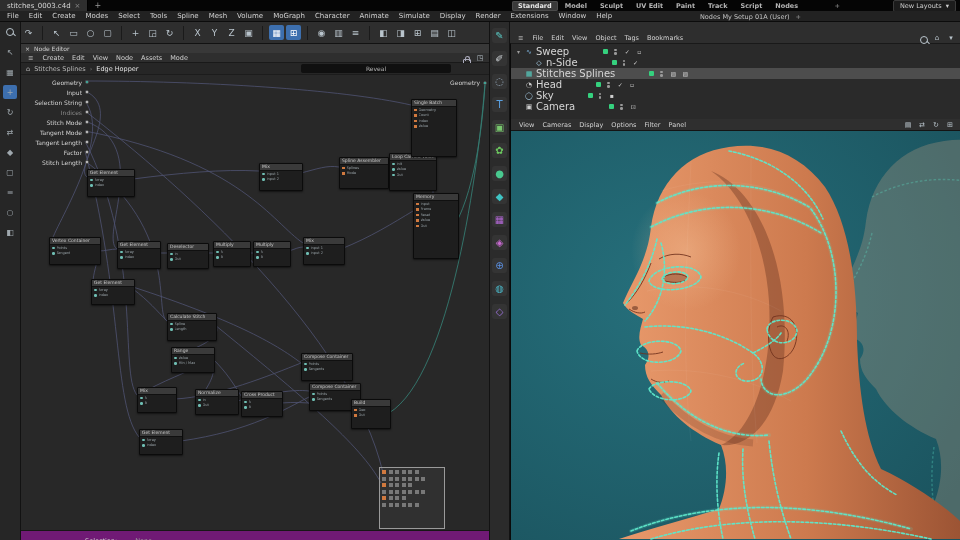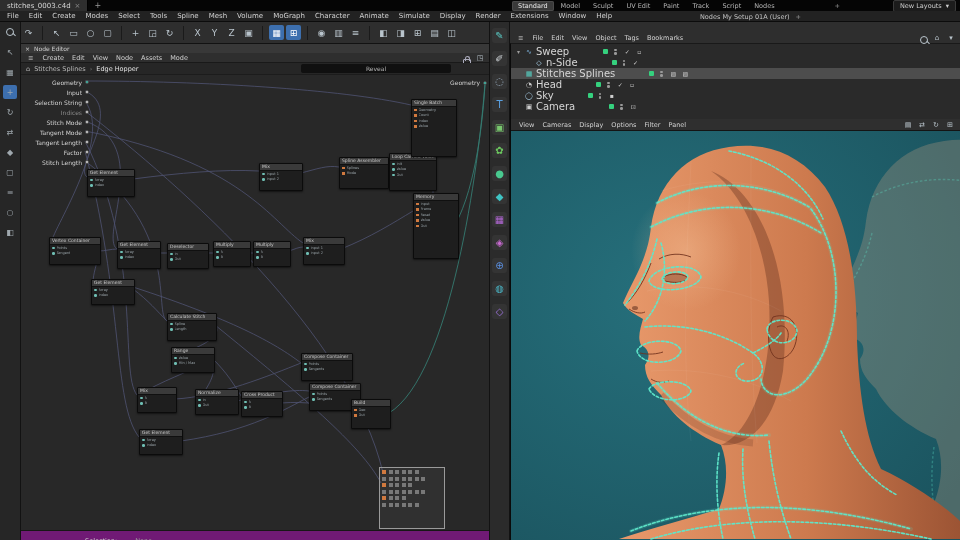--- a/index.html
+++ b/index.html
@@ -5,21 +5,21 @@
   html,body{margin:0;padding:0;background:#0a0a0a;}
   body{width:960px;height:540px;position:relative;overflow:hidden;
        font-family:"DejaVu Sans","Liberation Sans",sans-serif;color:#c8c8c8;
        -webkit-font-smoothing:antialiased;}
   .abs{position:absolute;}
   
   #titlebar{left:0;top:0;width:960px;height:11px;background:#050505;display:flex;align-items:stretch;}
   .doc-tab{display:flex;align-items:center;gap:4px;background:#2e2e2e;padding:4px 7px;font-size:7px;color:#d6d6d6;border-right:1px solid #000;}
   .doc-tab .x{color:#8a8a8a;font-size:7px;}
   .newtab{display:flex;align-items:center;padding:0 6px;font-size:8px;color:#9a9a9a;}
-  #layout-tabs{position:absolute;left:512px;top:0;height:11px;display:flex;align-items:center;gap:1px;font-size:6.5px;color:#b5b5b5;}
+  #layout-tabs{position:absolute;left:512px;top:0;height:11px;display:flex;align-items:center;gap:1px;font-size:6.5px;color:#b5b5b5;font-weight:bold;}
   .ltab{padding:1px 6px;border-radius:2px;}
   .ltab.active{background:#3a3a3a;color:#e8e8e8;box-shadow:inset 0 0 0 1px #4a4a4a;}
   #layout-right{position:absolute;right:4px;top:0;height:11px;display:flex;align-items:center;gap:5px;font-size:6.5px;}
   .pill{background:#1c1c1c;border:1px solid #3a3a3a;border-radius:2px;padding:1px 6px;color:#cfcfcf;display:flex;gap:4px;align-items:center;margin-left:48px;}
   #menubar{left:0;top:11px;width:960px;height:11px;background:#222222;border-bottom:1px solid #0c0c0c;display:flex;align-items:center;padding-left:2px;box-sizing:border-box;}
   .menu-item{font-size:7px;color:#d2d2d2;padding:0 5px;line-height:11px;}
   #preset-label{position:absolute;left:700px;top:11px;height:11px;display:flex;align-items:center;gap:6px;font-size:6.5px;color:#c5c5c5;}
   
   #toolbar{left:0;top:22px;width:960px;height:22px;background:#2e2e2e;border-bottom:1px solid #121212;display:flex;align-items:center;padding-left:4px;box-sizing:border-box;gap:2px;}
   .ic{width:15px;height:15px;display:flex;align-items:center;justify-content:center;font-size:9px;color:#b9c4cc;border-radius:2px;flex:none;}

